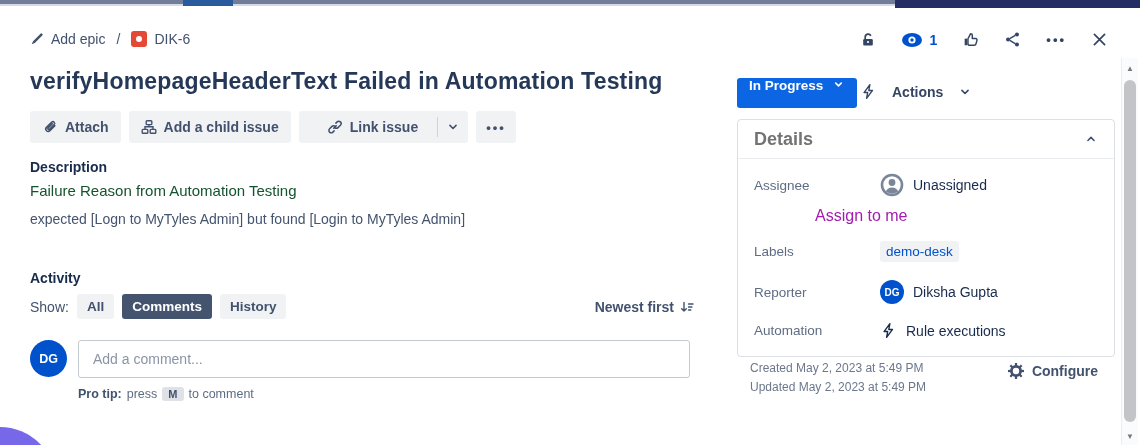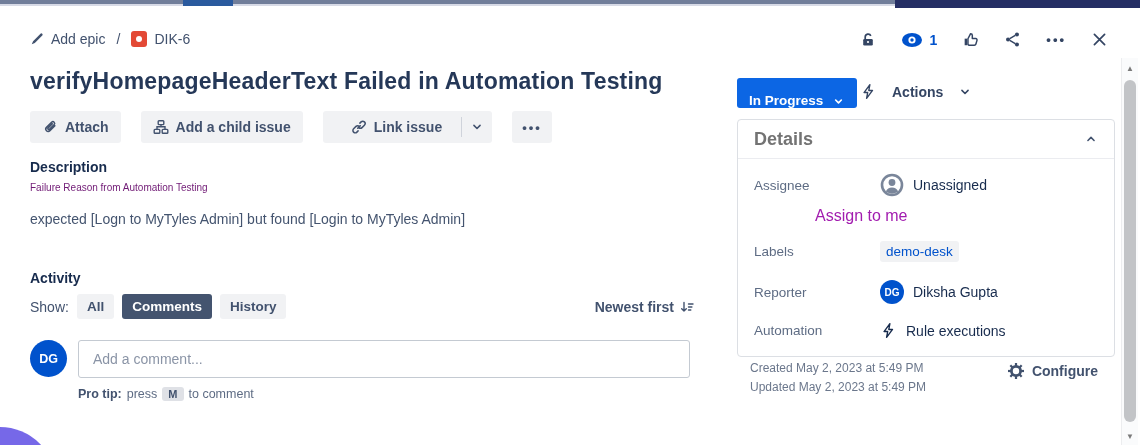--- a/index.html
+++ b/index.html
@@ -26,33 +26,33 @@
   .hdr-icons { right:32px; top:31px; display:flex; align-items:center; gap:25px; color:#344563; }
   .hdr-icons > * { display:flex; align-items:center; cursor:pointer; }
   .watch { gap:7px; color:#0052CC; font-size:14px; font-weight:700; }
   .dots { font-size:13px; letter-spacing:2px; font-weight:700; color:#344563; }
 
   
   .title { left:30px; top:68px; width:680px; font-size:23px; font-weight:600; color:#253858;
     letter-spacing:.2px; cursor:text; }
 
   
-  .toolbar { left:30px; top:111px; display:flex; gap:20px; align-items:center; }
+  .toolbar { left:30px; top:111px; display:flex; gap:8px; align-items:center; }
   .tbtn { display:flex; align-items:center; gap:7px; height:32px; padding:0 12px;
     background:#F1F2F4; border-radius:3px; color:#42526E; font-size:14px; font-weight:600;
     cursor:pointer; }
   .tbtn.split { padding:0; }
   .tbtn.split .main { display:flex; align-items:center; gap:7px; padding:0 12px; height:32px;margin-left:16px; }
   .tbtn.split .caret { display:flex; align-items:center; padding:0 8px; height:20px;
     border-left:1px solid #cfd3db; }
   .tbtn.icon-only { padding:0 10px; font-weight:700; letter-spacing:2px; font-size:13px; }
 
   
   .desc-h { left:30px; top:159px; font-size:14px; font-weight:700; color:#172B4D; }
-  .desc-1 { left:30px; top:182px; font-size:10px; color:#701a75; cursor:text; }
+  .desc-1 { left:30px; top:182px; font-size:15px; color:#14532d; cursor:text; }
   .desc-2 { left:30px; top:211px; font-size:14px; color:#44546F; cursor:text; }
 
   
   .act-h { left:30px; top:270px; font-size:14px; font-weight:700; color:#172B4D; }
   .show-row { left:30px; top:294px; width:665px; display:flex; align-items:center; gap:8px;
     font-size:14px; color:#42526E; }
   .chip { padding:5px 10px; border-radius:3px; background:#F1F2F4; color:#42526E;
     font-size:13.5px; font-weight:700; cursor:pointer; }
   .chip.sel { background:#44546F; color:#fff; }
   .sort { margin-left:auto; display:flex; align-items:center; gap:5px; font-size:14px;
@@ -68,21 +68,21 @@
   .comment-input::placeholder { color:#8a94a6; }
   .protip { left:78px; top:387px; font-size:12.5px; color:#5E6C84; display:flex;
     align-items:center; gap:5px; }
   .protip b { color:#42526E; }
   .kbd { background:#DFE1E6; border-radius:3px; padding:1px 6px; font-size:11px;
     font-weight:700; color:#42526E; }
 
   
   .status-btn { left:737px; top:78px; height:30px; padding:0 12px; background:#0C66E4;
     border-radius:3px; color:#fff; font-size:13.5px; font-weight:700; display:flex;
-    align-items:flex-end; gap:9px; cursor:pointer; }
+    align-items:flex-start; gap:9px; cursor:pointer; }
   .actions-btn { left:860px; top:83px; display:flex; align-items:center; gap:15px;
     color:#344563; font-size:14px; font-weight:700; cursor:pointer; }
 
   .details-card { left:737px; top:119px; width:378px; height:238px; border:1px solid #dcdfe4;
     border-radius:4px; background:#fff; }
   .details-head { height:39px; display:flex; align-items:center; justify-content:space-between;
     padding:0 16px; border-bottom:1px solid #ebecf0; cursor:pointer; }
   .details-head .dh { font-size:18px; font-weight:700; color:#737373; }
   .details-body { padding:14px 16px 0; }
   .drow { display:flex; align-items:center; margin-bottom:18px; }

